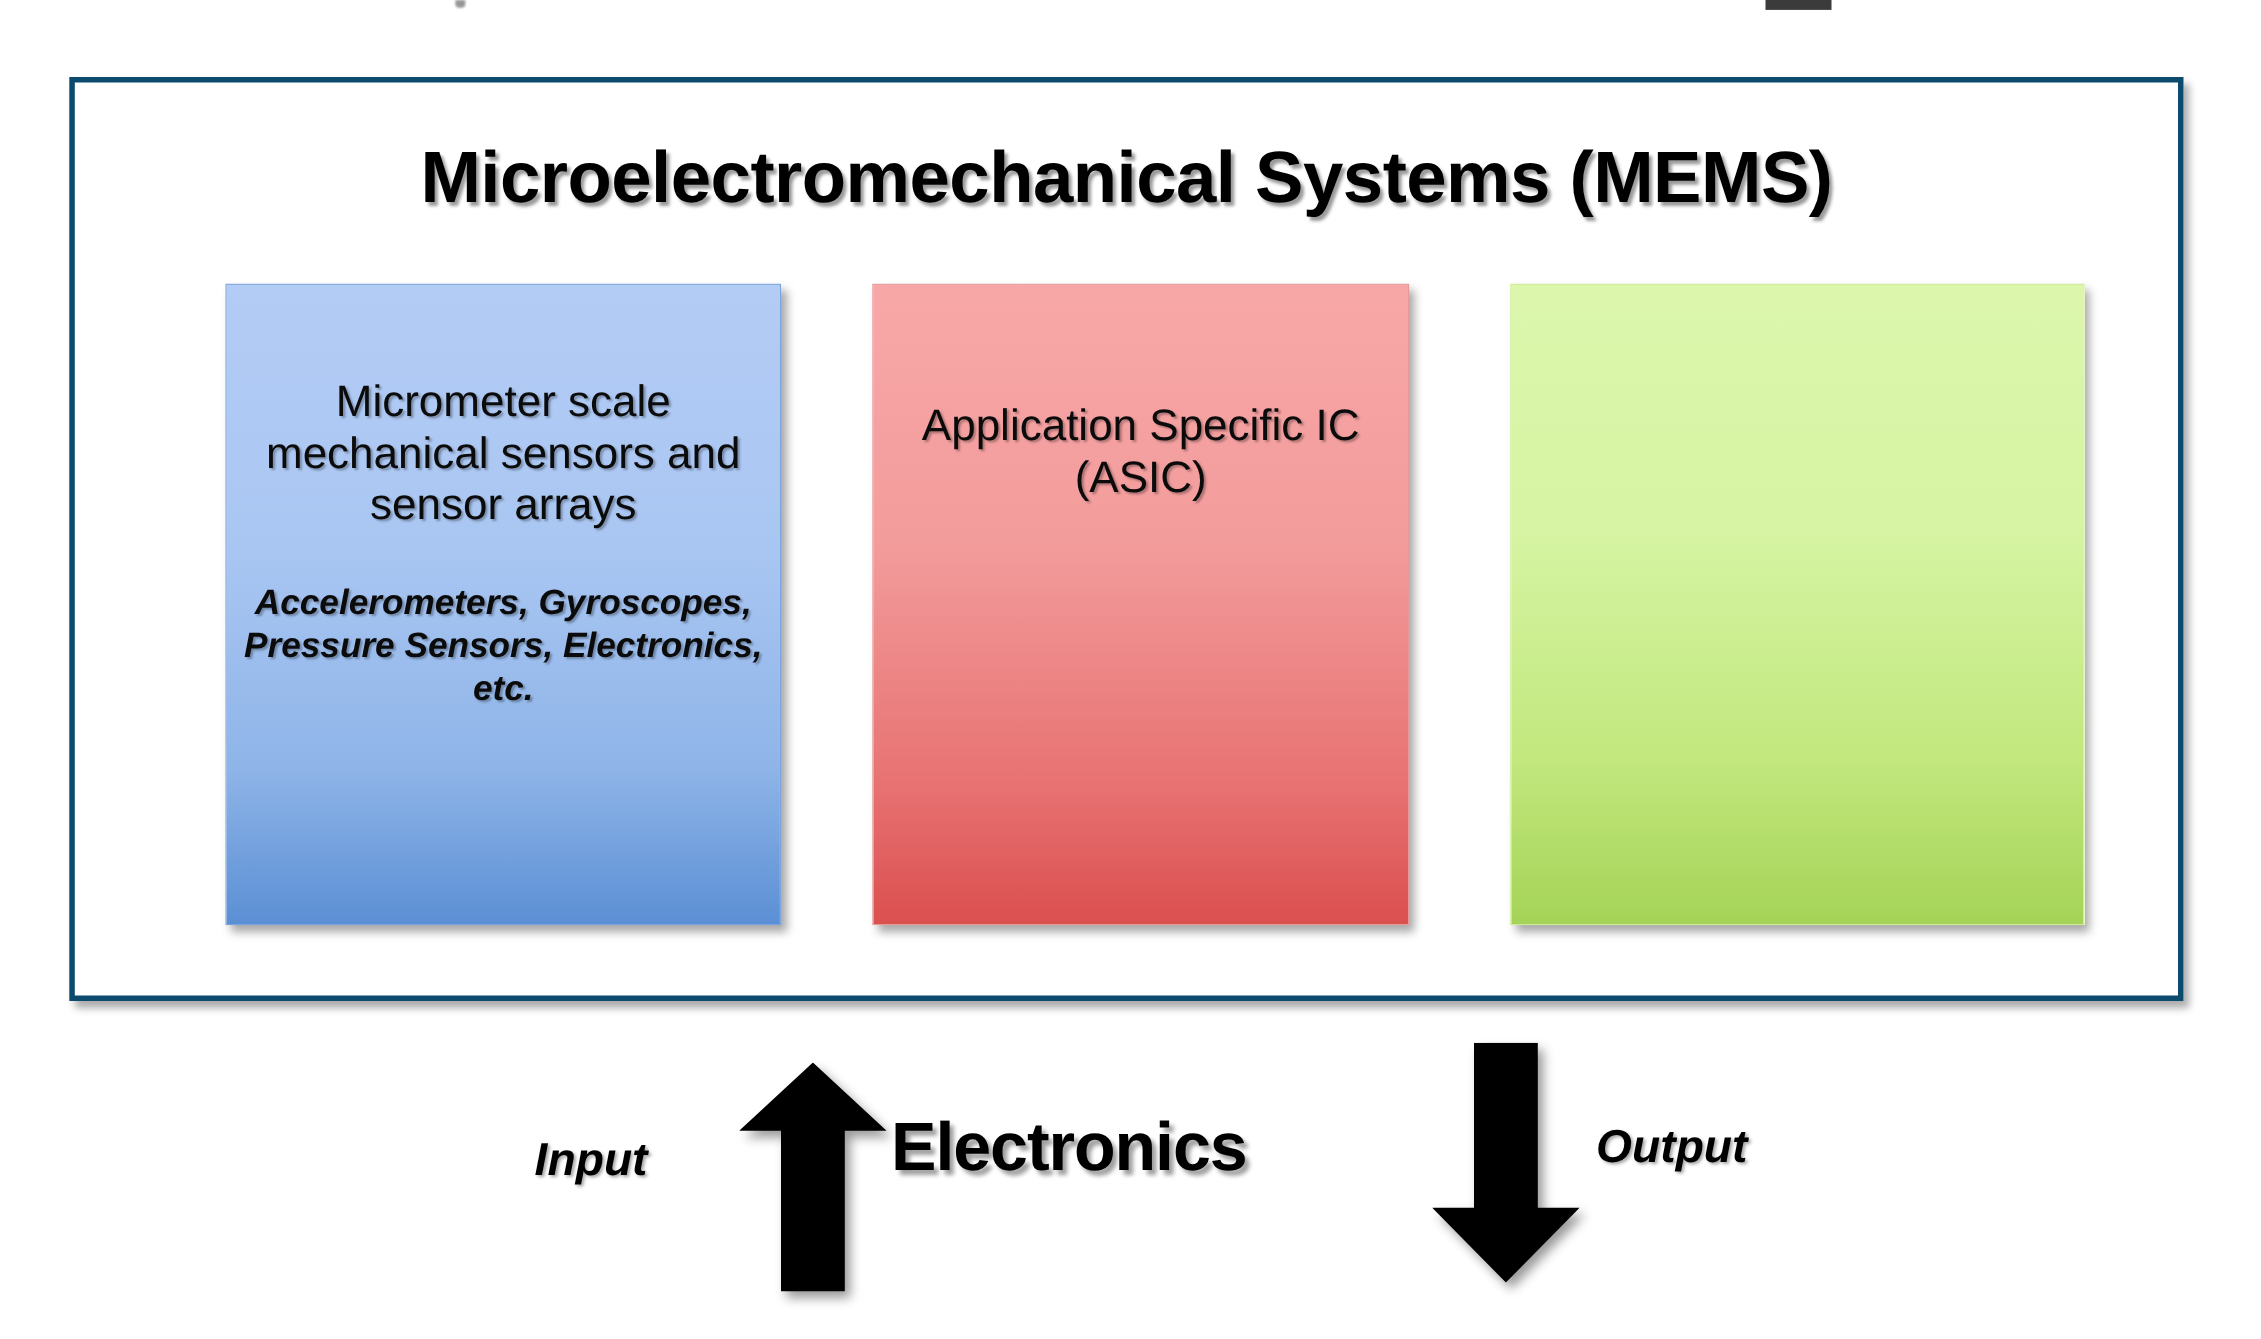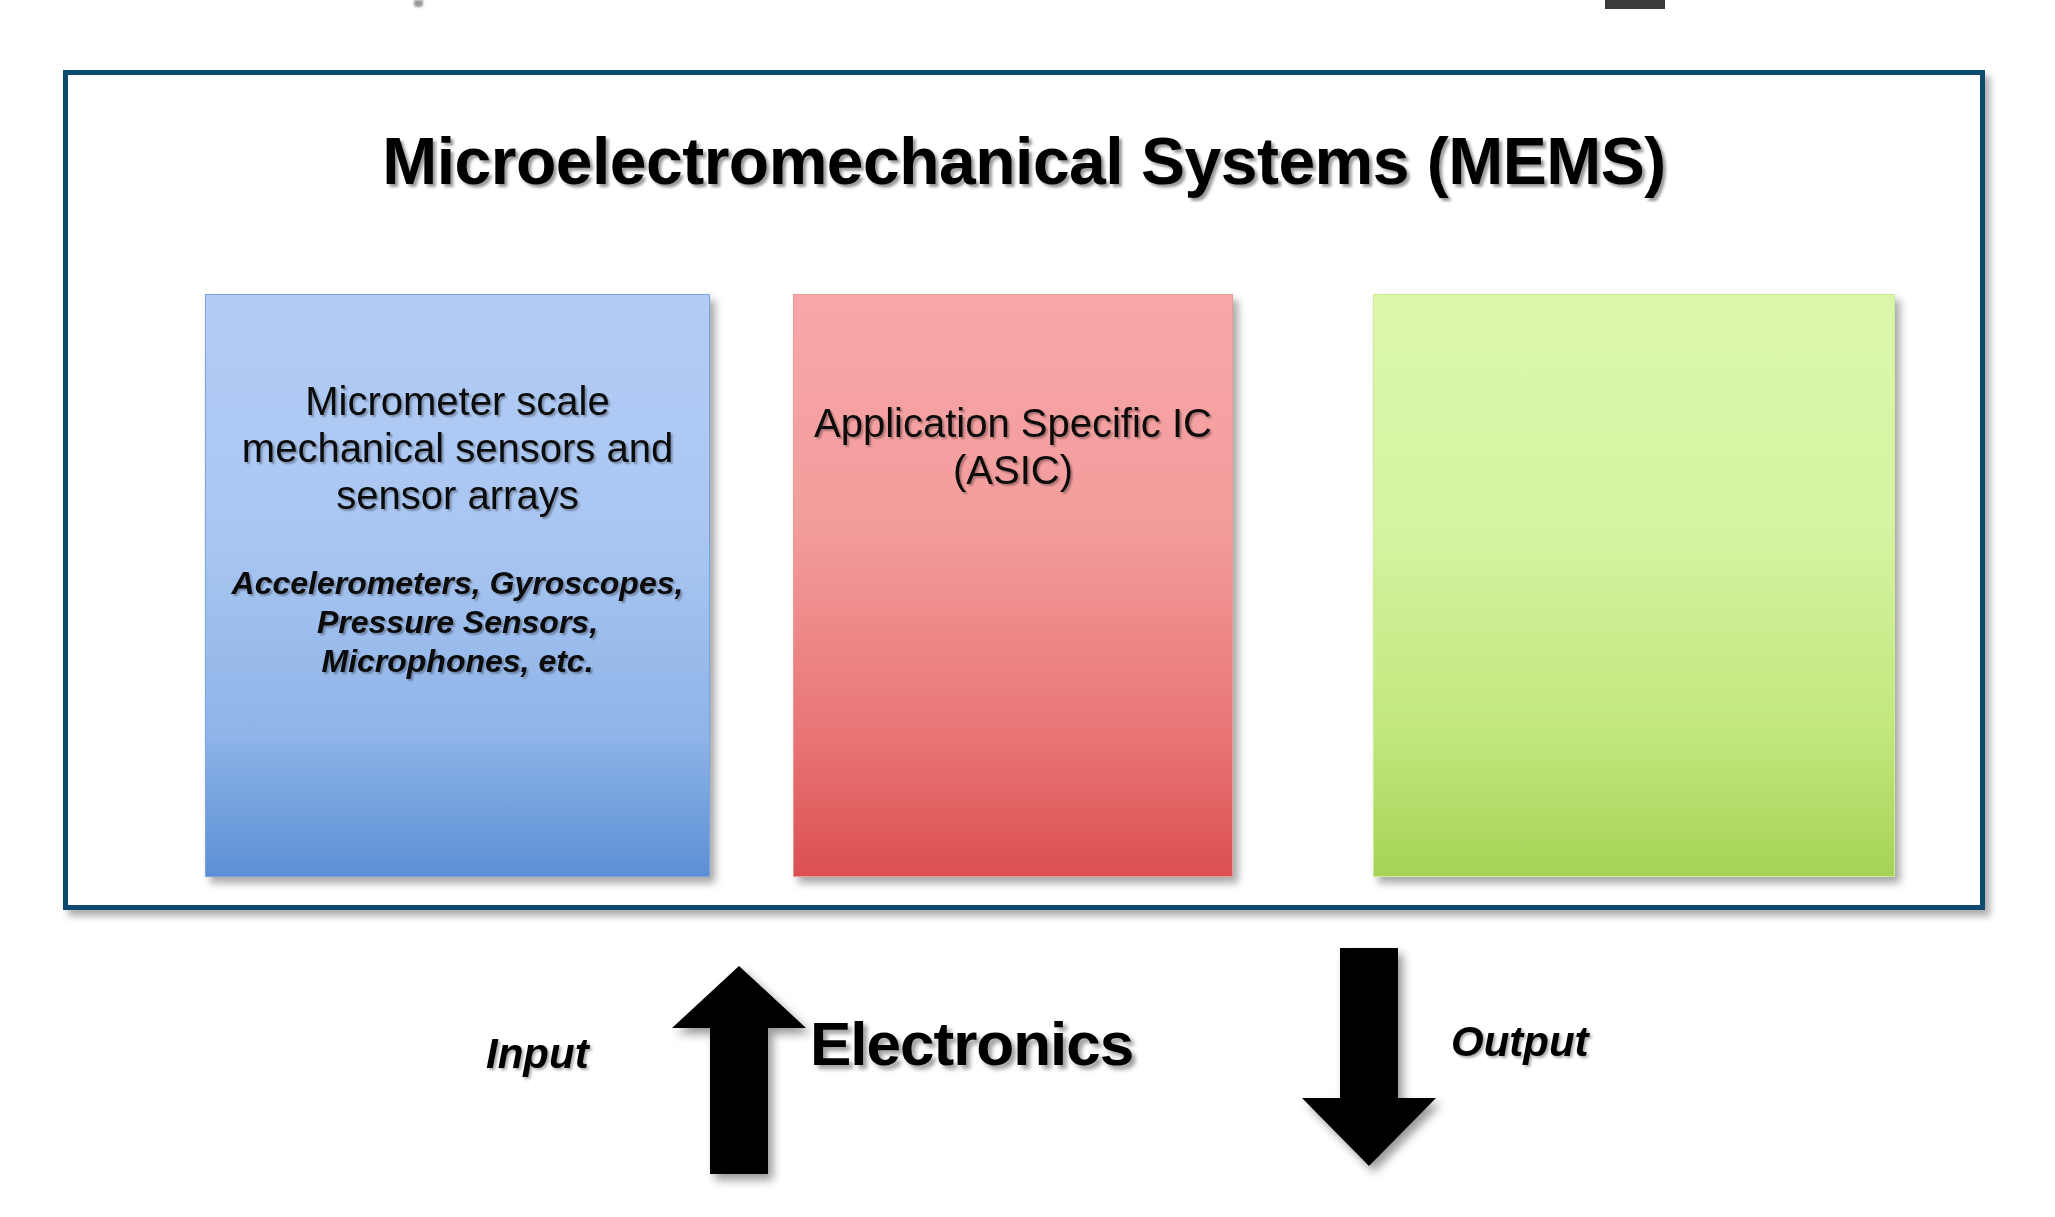--- a/index.html
+++ b/index.html
@@ -64,31 +64,30 @@
   .pillar {
     position: absolute;
     top: 183px;
     height: 583px;
     box-sizing: border-box;
     box-shadow: 5px 6px 8px rgba(0,0,0,0.35);
     display: flex;
     flex-direction: column;
     align-items: center;
     padding: 0 14px;
-    margin-top: 36px;
   }
   #pillar-sensors {
     left: 137px;
     width: 505px;
     background: linear-gradient(180deg, #b3ccf5 0%, #a9c6f2 42%, #8eb4e8 76%, #5b8fd4 100%);
     border: 1px solid #7ba3dd;
   }
   #pillar-asic {
     left: 725px;
-    width: 440px;
+    width: 488px;
     background: linear-gradient(180deg, #f8a7a7 0%, #f39c9c 40%, #e87272 78%, #db4f4f 100%);
     border: 1px solid #e79a9a;
   }
   #pillar-actuators {
     left: 1305px;
     width: 522px;
     background: linear-gradient(180deg, #dcf7ac 0%, #d6f4a3 38%, #c2e87e 74%, #a5d357 100%);
     border: 1px solid #cdec94;
   }
 
@@ -160,21 +159,21 @@
 
 <div class="crop-frag" id="frag-left"></div>
 <div class="crop-frag" id="frag-right"></div>
 
 <div id="mems-panel">
 
   <div id="mems-title">Microelectromechanical Systems (MEMS)</div>
 
   <div class="pillar" id="pillar-sensors">
     <div class="pillar-heading">Micrometer scale mechanical sensors and sensor arrays</div>
-    <div class="pillar-examples">Accelerometers, Gyroscopes, Pressure Sensors, Microphones, etc.</div>
+    <div class="pillar-examples">Accelerometers, Gyroscopes, Pressure Sensors, Electronics, etc.</div>
   </div>
 
   <div class="pillar" id="pillar-asic">
     <div class="pillar-heading">Application Specific IC (ASIC)</div>
   </div>
 
   <div class="pillar" id="pillar-actuators">
   </div>
 
 </div>

